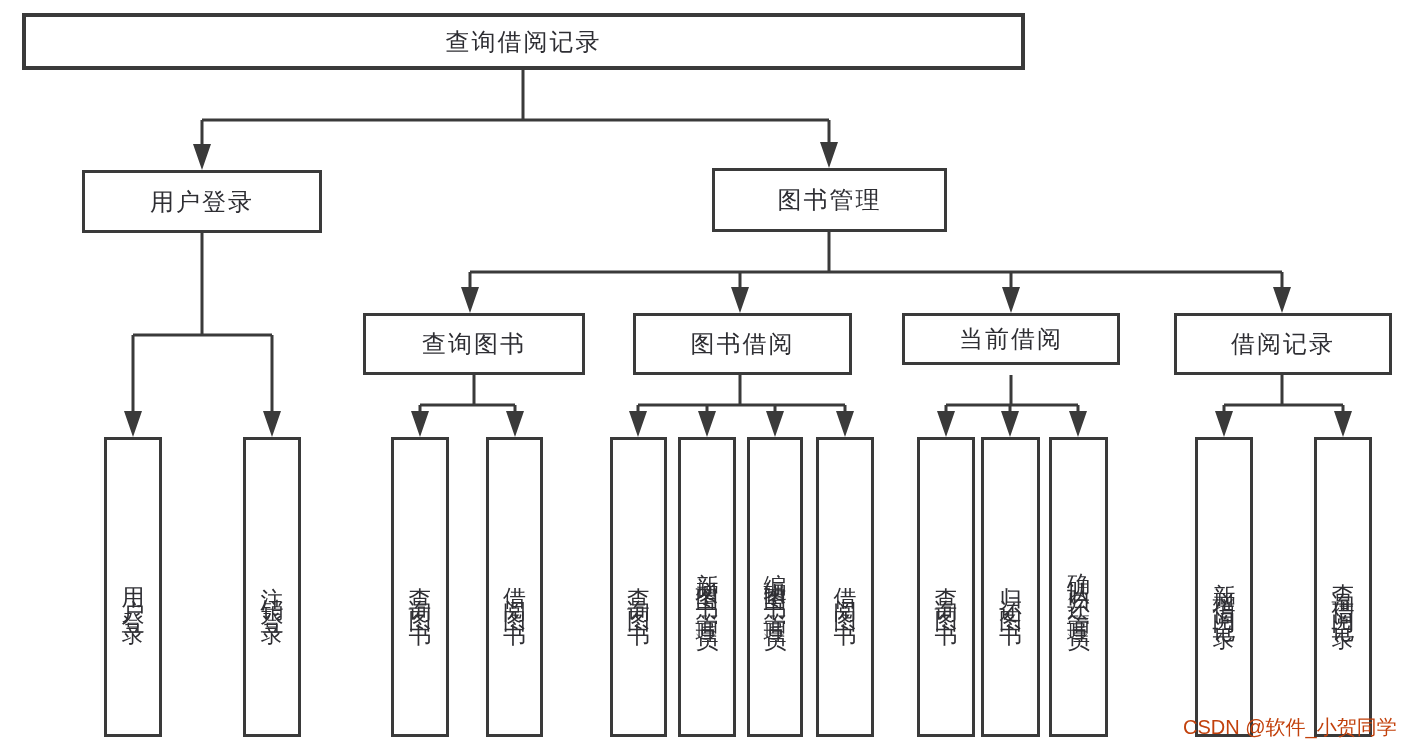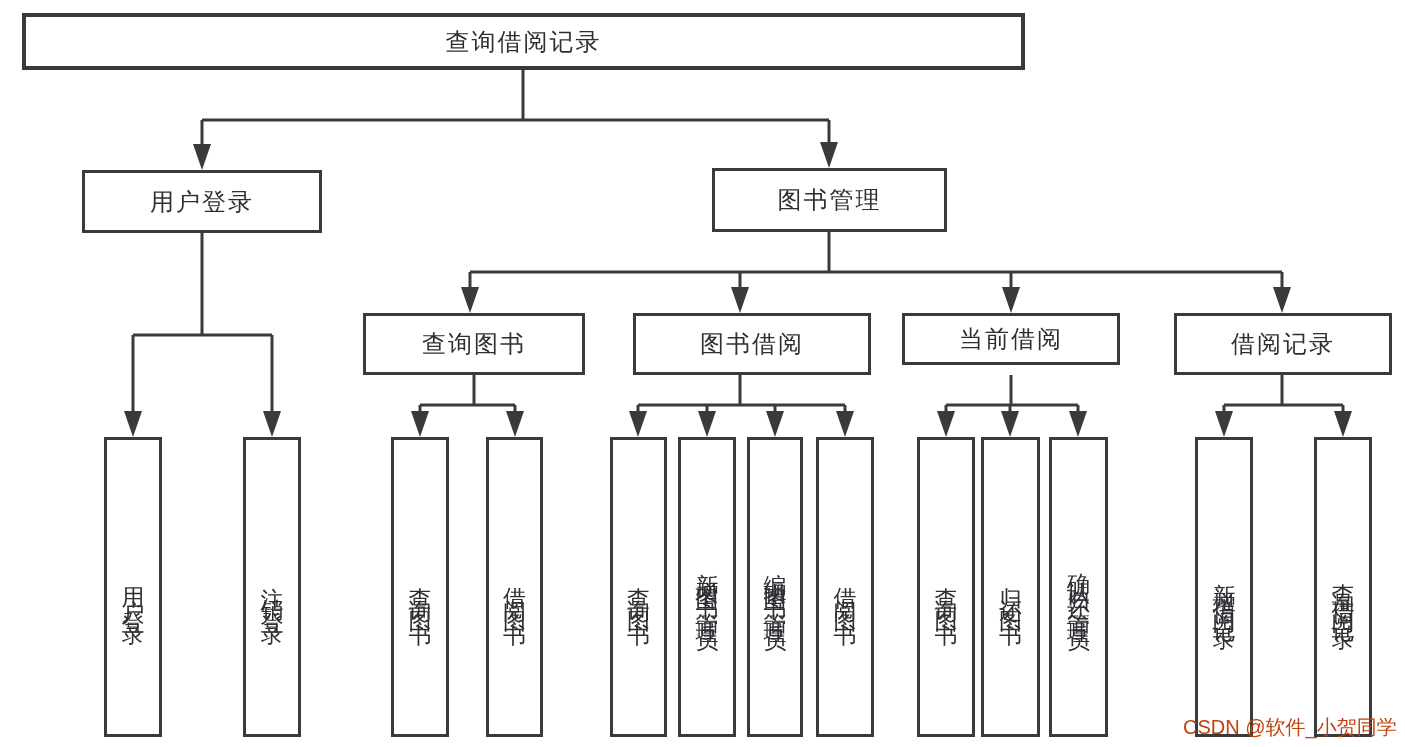--- a/index.html
+++ b/index.html
@@ -89,21 +89,21 @@
   </div>
 
   <div class="box hbox" style="left:712px;top:168px;width:235px;height:64px">
     <span class="lbl">图书管理</span>
   </div>
 
   <div class="box hbox" style="left:363px;top:313px;width:222px;height:62px">
     <span class="lbl">查询图书</span>
   </div>
 
-  <div class="box hbox" style="left:633px;top:313px;width:238px;height:62px">
+  <div class="box hbox" style="left:633px;top:313px;width:219px;height:62px">
     <span class="lbl">图书借阅</span>
   </div>
 
   <div class="box hbox" style="left:902px;top:313px;width:218px;height:52px">
     <span class="lbl">当前借阅</span>
   </div>
 
   <div class="box hbox" style="left:1174px;top:313px;width:218px;height:62px">
     <span class="lbl">借阅记录</span>
   </div>

